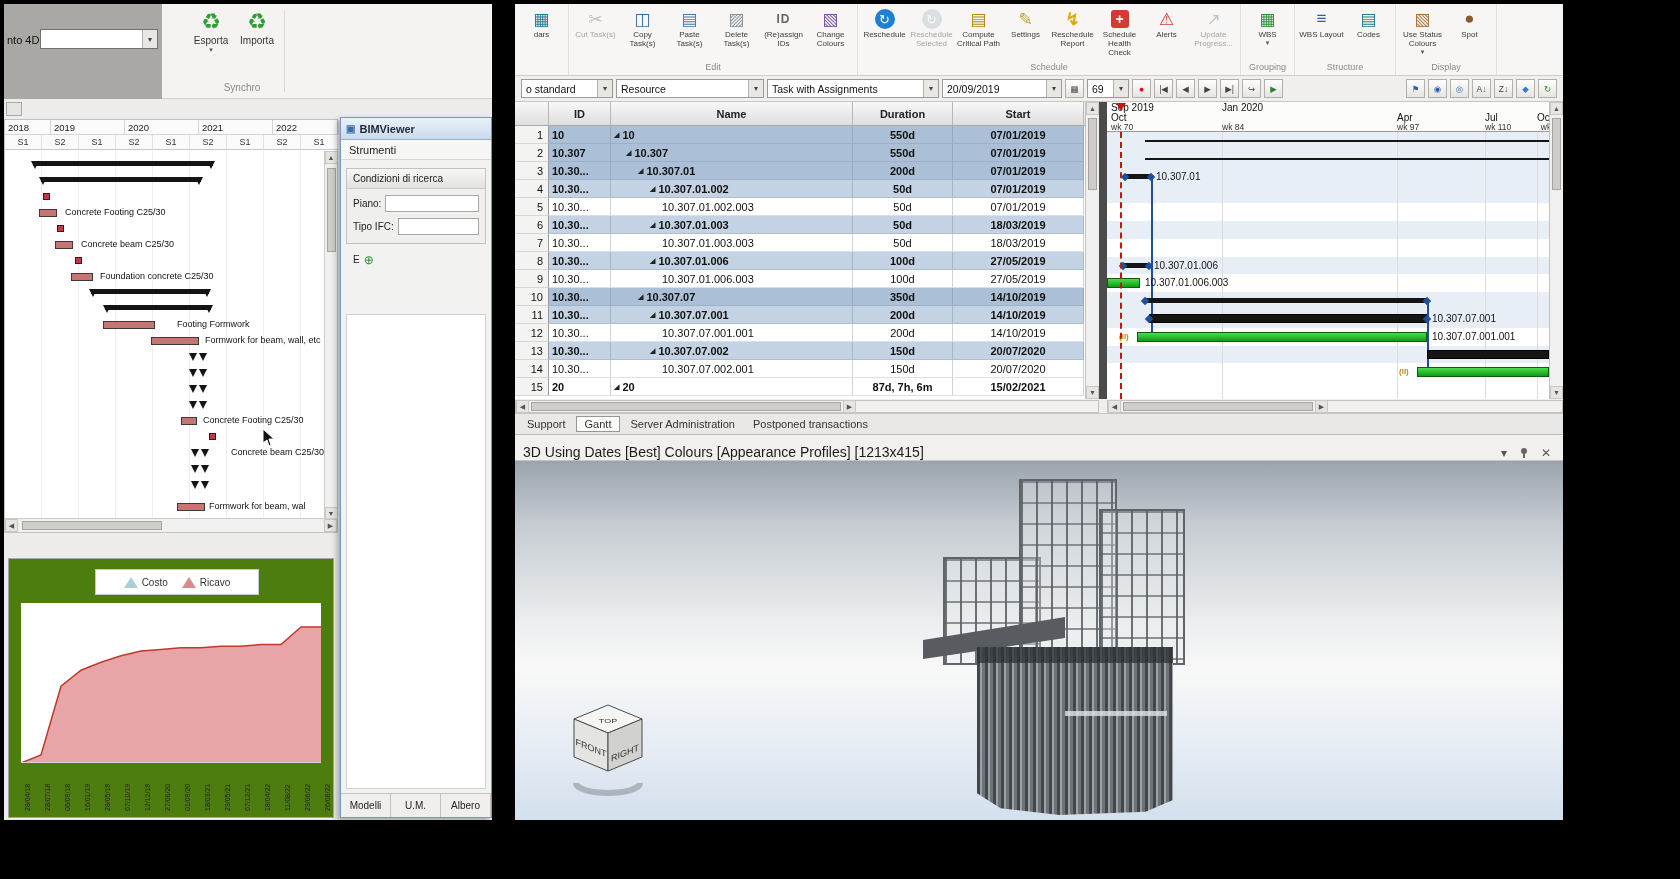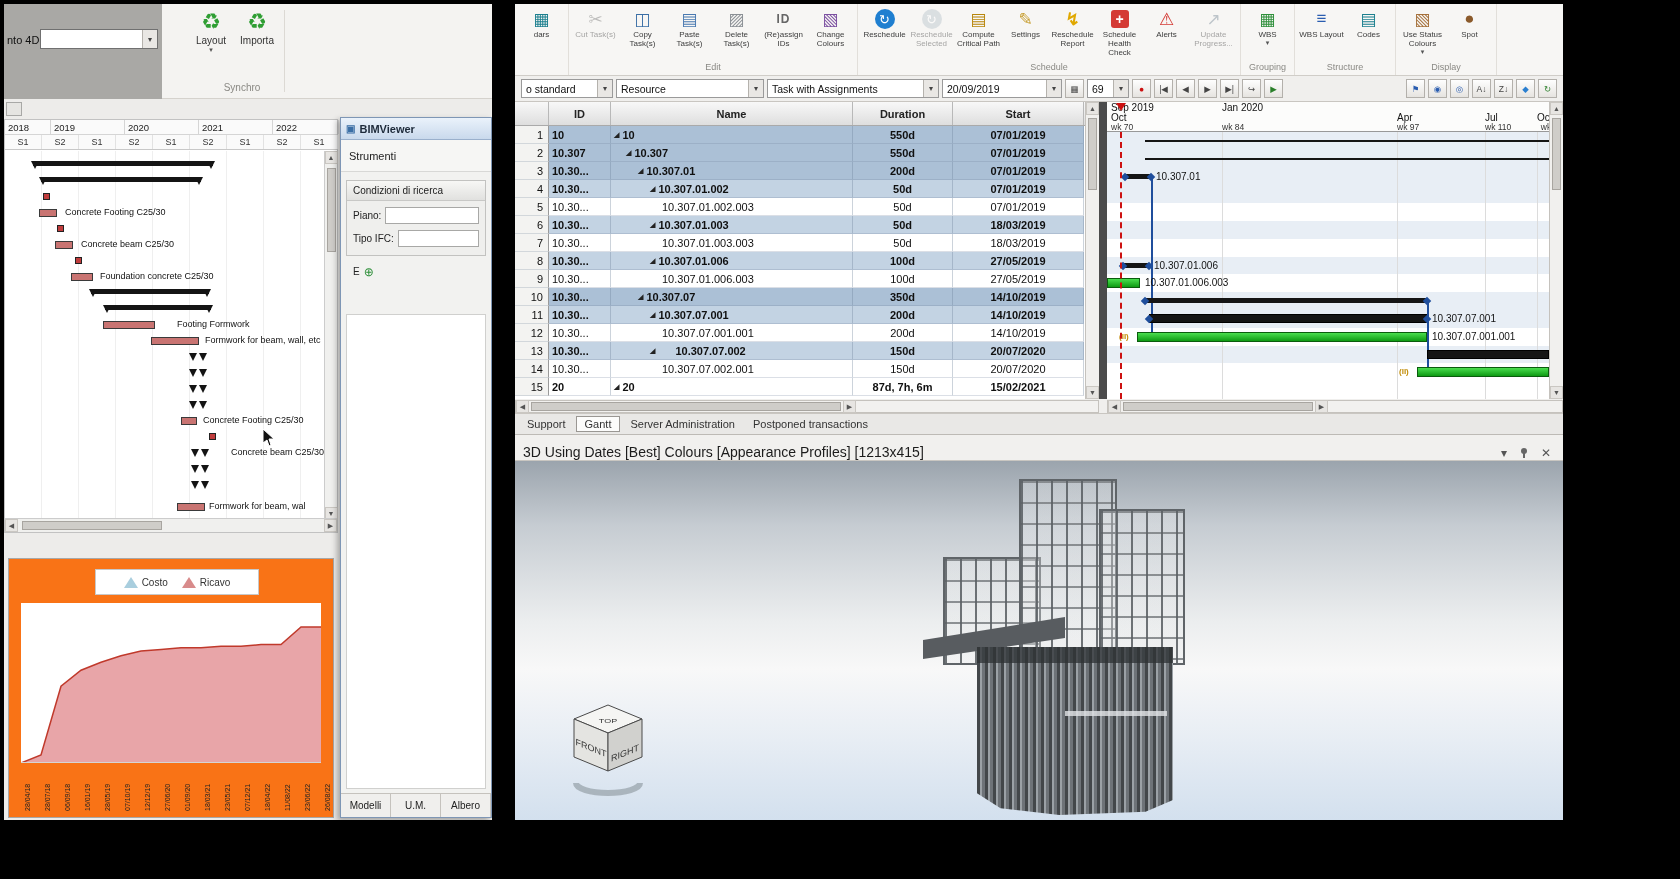--- a/index.html
+++ b/index.html
@@ -40,32 +40,32 @@
 .lg-pair::after{right:0;}
 .lg-label{position:absolute;font-size:9px;color:#111;white-space:nowrap;text-align:center;}
 #lg-vscroll{position:absolute;right:0;top:31px;width:13px;height:369px;background:#f0f0ee;border-left:1px solid #ccc;display:flex;flex-direction:column;align-items:center;}
 #lg-hscroll{position:absolute;left:0;bottom:0;width:100%;height:14px;background:#f0f0ee;border-top:1px solid #ccc;display:flex;align-items:center;}
 .lg-vthumb{width:9px;height:84px;background:#cfcdc9;border:1px solid #a8a5a0;margin-top:4px;}
 .lg-hthumb{width:140px;height:9px;background:#cfcdc9;border:1px solid #a8a5a0;margin-left:4px;}
 .sb-btn{width:13px;height:13px;display:flex;align-items:center;justify-content:center;font-size:7px;color:#555;background:#e7e5e2;border:1px solid #cac7c2;flex:none;}
 .sb-bottom{margin-top:auto;}
 .sb-right{margin-left:auto;}
 
-#chart-panel{position:absolute;left:4px;top:554px;width:326px;height:260px;background:#f97316;border:1px solid #a8a8a8;padding-left:44px;}
+#chart-panel{position:absolute;left:4px;top:554px;width:326px;height:260px;background:#4d7c0f;border:1px solid #a8a8a8;padding-left:44px;}
 #legend{position:absolute;left:86px;top:10px;width:164px;height:26px;border:1px solid #c8c8c8;background:#fff;display:flex;align-items:center;justify-content:center;gap:14px;}
 .leg-item{display:flex;align-items:center;gap:4px;font-size:10px;color:#333;}
 .leg-tri{width:0;height:0;border-left:7px solid transparent;border-right:7px solid transparent;border-bottom:11px solid #888;}
 #chart-svg{position:absolute;left:12px;top:44px;border-bottom:1px solid #d5d5d5;background:#fff;}
 #xlabels{position:absolute;left:12px;top:206px;width:306px;height:52px;}
 .xlab{position:absolute;top:46px;transform:rotate(-90deg);transform-origin:0 0;font-size:7px;color:#222;white-space:nowrap;}
 
 #bim{position:absolute;left:336px;top:113px;width:152px;height:701px;background:#f2f2f0;border:1px solid #7e96b5;box-shadow:-3px 3px 6px rgba(0,0,0,.3);z-index:5;}
 #bim-title{height:22px;background:linear-gradient(#eaf2fb,#c9d9ec);border-bottom:1px solid #9ab0cc;display:flex;align-items:center;gap:4px;font-size:11px;font-weight:bold;color:#1d2a3a;padding-left:5px;}
 .bim-ico{color:#3a6ea5;font-size:10px;}
-#bim-menu{height:32px;background:#f6f6f4;border-bottom:1px solid #d8d8d6;display:flex;align-items:center;font-size:11px;padding-left:8px;color:#222;}
+#bim-menu{height:20px;background:#f6f6f4;border-bottom:1px solid #d8d8d6;display:flex;align-items:center;font-size:11px;padding-left:8px;color:#222;}
 #bim-search{margin:8px 5px 0;border:1px solid #c2c2c0;background:#efefed;padding-bottom:8px;}
 #bim-search-h{height:20px;background:linear-gradient(#f7f7f5,#e1e1df);border-bottom:1px solid #c8c8c6;font-size:10px;display:flex;align-items:center;padding-left:6px;color:#222;}
 .bim-field{display:flex;align-items:center;gap:4px;padding:6px 6px 0;font-size:10px;color:#222;}
 .bim-field input{flex:1;min-width:20px;height:17px;border:1px solid #a8a8a6;background:#fff;font-size:10px;padding:0 3px;}
 #bim-tree{display:flex;align-items:center;gap:4px;font-size:10px;padding:10px 0 0 12px;color:#222;}
 .plus-icon{color:#2e8f3a;font-size:12px;line-height:10px;}
 #bim-area{position:absolute;left:5px;top:196px;right:5px;bottom:28px;background:#fff;border:1px solid #d0d0ce;}
 #bim-tabs{position:absolute;left:0;bottom:0;width:100%;height:24px;background:#e9e8e6;border-top:1px solid #c5c2bd;display:flex;}
 .bim-tab{flex:1;border-right:1px solid #c5c2bd;display:flex;align-items:center;justify-content:center;font-size:10px;color:#222;background:#f0efed;}
 
@@ -198,21 +198,21 @@
     <div id="lt-dark">
       <div id="lt-label">nto 4D</div>
       <div id="lt-combo">
         <span class="combo-val"></span>
         <span class="combo-btn">▾</span>
       </div>
     </div>
     <div id="lt-ribbon">
       <div class="syn-btn" style="left:26px">
         <div class="syn-icon">♻</div>
-        <div class="syn-label">Layout</div>
+        <div class="syn-label">Esporta</div>
         <div class="syn-arrow">▾</div>
       </div>
       <div class="syn-btn" style="left:72px">
         <div class="syn-icon">♻</div>
         <div class="syn-label">Importa</div>
       </div>
       <div id="syn-group-label">Synchro</div>
       <div id="syn-divider"></div>
     </div>
     <div id="mini-tab"></div>
@@ -623,21 +623,21 @@
               <div class="td c-id">10.30...</div>
               <div class="td c-name" style="padding-left: 51px;">
                 <span>10.307.07.001.001</span>
               </div>
               <div class="td c-dur">200d</div>
               <div class="td c-start">14/10/2019</div>
             </div>
             <div class="trow r-mid bold">
               <div class="td c-num">13</div>
               <div class="td c-id">10.30...</div>
-              <div class="td c-name" style="padding-left: 39px; gap: 17px;">
+              <div class="td c-name" style="padding-left: 39px;">
                 <span class="tri">◢</span>
                 <span>10.307.07.002</span>
               </div>
               <div class="td c-dur">150d</div>
               <div class="td c-start">20/07/2020</div>
             </div>
             <div class="trow r-leaf">
               <div class="td c-num">14</div>
               <div class="td c-id">10.30...</div>
               <div class="td c-name" style="padding-left: 51px;">

